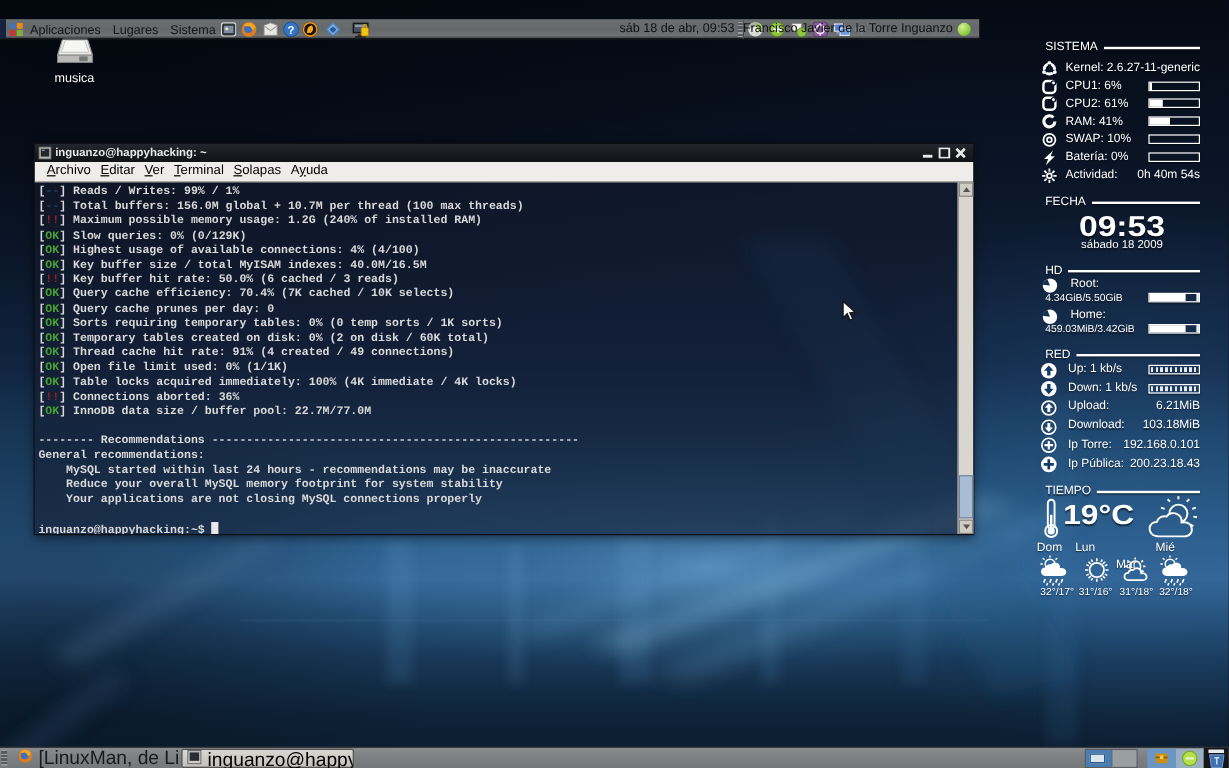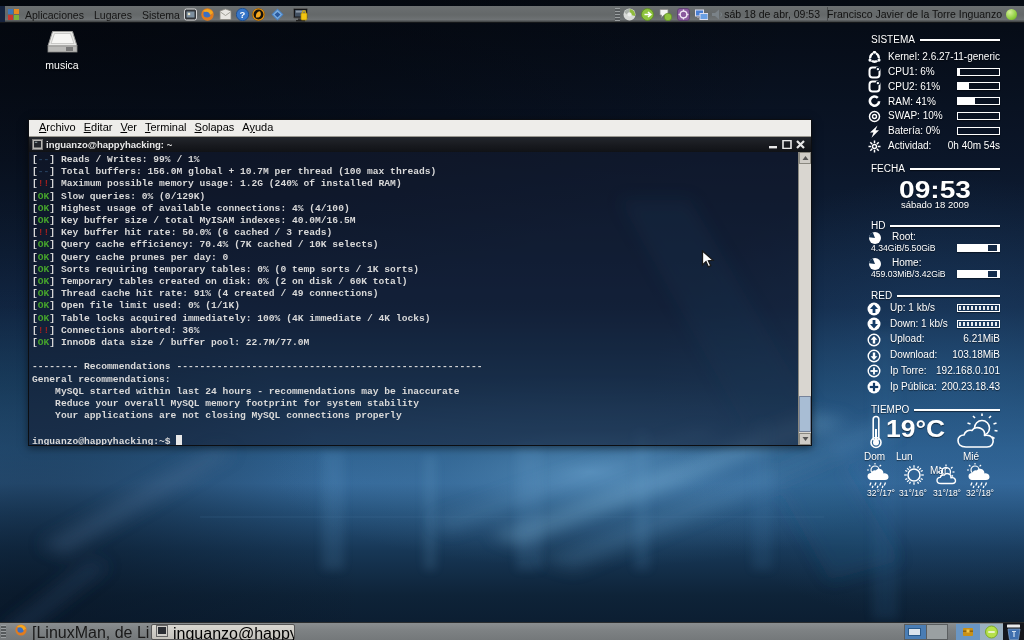--- a/index.html
+++ b/index.html
@@ -1,21 +1,21 @@
 <!DOCTYPE html>
 <html><head>
 <meta charset="utf-8">
 <style>
 * { margin:0; padding:0; box-sizing:border-box; }
 html,body { width:1024px; height:640px; overflow:hidden; background:#0a1322; }
 body { position:relative; font-family:"Liberation Sans", sans-serif; }
 #wall { position:absolute; left:0; top:0; width:1024px; height:640px; }
 
 
-#toppanel { position:absolute; left:0; top:6px; width:1024px; height:17px;
+#toppanel { position:absolute; left:0; top:16px; width:816px; height:17px;
   background:linear-gradient(180deg,#6b6f71 0%,#646869 55%,#6e7274 85%,#3c3f40 100%);
   border-bottom:1px solid #15171a; z-index:30; }
 #toppanel .menus { position:absolute; left:20px; top:1px; height:15px; display:flex; gap:0; }
 #toppanel .menu { font-size:10.5px; color:#151515; padding:1px 5px 0 5px; line-height:14px; }
 .pico { position:absolute; top:2px; width:13px; height:13px; }
 #clock { position:absolute; right:204px; top:2px; font-size:10.5px; color:#111; }
 #uname { position:absolute; right:22px; top:2px; font-size:10.5px; color:#111; }
 #usep { position:absolute; right:196px; top:1px; height:15px; width:1px; background:#8e9294; border-left:1px solid #4a4d4f; }
 #udot { position:absolute; right:7px; top:3px; width:11px; height:11px; border-radius:50%;
   background:radial-gradient(circle at 35% 30%, #d5f09a, #8fce3f 60%, #5f9a20); }
@@ -240,40 +240,40 @@
     <polygon points="6.5,1.5 26.5,1.5 31,16 2,16" fill="#e9e9e7" stroke="#9a9a98" stroke-width="1"></polygon>
     <polygon points="8.5,3.5 24.5,3.5 28,13.5 5,13.5" fill="#f6f6f4" stroke="#c0c0be" stroke-width="0.8"></polygon>
     <rect x="2" y="16" width="29" height="6" fill="#b9b9b7"></rect>
     <rect x="2" y="16" width="29" height="6" fill="none" stroke="#8a8a88" stroke-width="0.8"></rect>
     <rect x="20" y="17" width="7" height="4" fill="#777"></rect>
   </svg>
   <div class="lbl">musica</div>
 </div>
 
 <div id="term">
+  <div id="ttitle">
+    <svg style="position:absolute;left:3px;top:2px;" width="11" height="11">
+      <rect x="0.5" y="0.5" width="10" height="10" fill="#b8b6b2" stroke="#777"></rect>
+      <rect x="2" y="2" width="7" height="6.5" fill="#23262b"></rect>
+      <rect x="2.8" y="2.8" width="2.5" height="1" fill="#9aa"></rect>
+    </svg>
+    <span class="tt">inguanzo@happyhacking: ~</span>
+    <svg style="position:absolute;right:4px;top:3px;" width="38" height="9">
+      <rect x="0" y="6" width="8" height="2.4" fill="#e8e8e8"></rect>
+      <rect x="14" y="0.5" width="8" height="8" fill="none" stroke="#e8e8e8" stroke-width="1.6"></rect>
+      <path d="M28,1 L35,8 M35,1 L28,8" stroke="#e8e8e8" stroke-width="2.2"></path>
+    </svg>
+  </div>
   <div id="tmenu">
     <span><u>A</u>rchivo</span>
       <span><u>E</u>ditar</span>
       <span><u>V</u>er</span>
       <span><u>T</u>erminal</span>
       <span><u>S</u>olapas</span>
       <span>A<u>y</u>uda</span>
-  </div>
-  <div id="ttitle">
-    <svg style="position:absolute;left:3px;top:2px;" width="11" height="11">
-      <rect x="0.5" y="0.5" width="10" height="10" fill="#b8b6b2" stroke="#777"></rect>
-      <rect x="2" y="2" width="7" height="6.5" fill="#23262b"></rect>
-      <rect x="2.8" y="2.8" width="2.5" height="1" fill="#9aa"></rect>
-    </svg>
-    <span class="tt">inguanzo@happyhacking: ~</span>
-    <svg style="position:absolute;right:4px;top:3px;" width="38" height="9">
-      <rect x="0" y="6" width="8" height="2.4" fill="#e8e8e8"></rect>
-      <rect x="14" y="0.5" width="8" height="8" fill="none" stroke="#e8e8e8" stroke-width="1.6"></rect>
-      <path d="M28,1 L35,8 M35,1 L28,8" stroke="#e8e8e8" stroke-width="2.2"></path>
-    </svg>
   </div>
   <div id="tbody">
       <pre>[<span class="neu">--</span>] Reads / Writes: 99% / 1%
 [<span class="neu">--</span>] Total buffers: 156.0M global + 10.7M per thread (100 max threads)
 [<span class="bad">!!</span>] Maximum possible memory usage: 1.2G (240% of installed RAM)
 [<span class="ok">OK</span>] Slow queries: 0% (0/129K)
 [<span class="ok">OK</span>] Highest usage of available connections: 4% (4/100)
 [<span class="ok">OK</span>] Key buffer size / total MyISAM indexes: 40.0M/16.5M
 [<span class="bad">!!</span>] Key buffer hit rate: 50.0% (6 cached / 3 reads)
 [<span class="ok">OK</span>] Query cache efficiency: 70.4% (7K cached / 10K selects)

